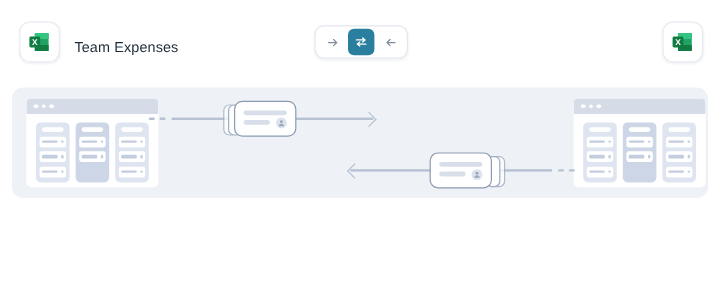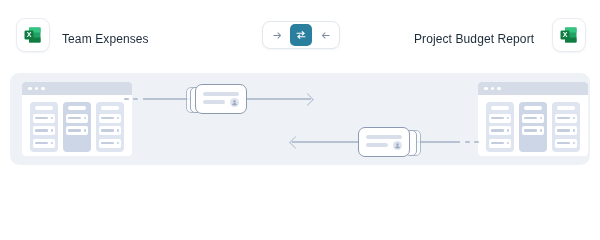--- a/index.html
+++ b/index.html
@@ -270,21 +270,20 @@
           <path d="M2 4.3h7M7.2 2.6 9.2 4.3 7.2 6M10 7.7H3M4.8 6l-2 1.7L4.8 9.4" fill="none" stroke="currentColor" stroke-width="1.1" stroke-linecap="round" stroke-linejoin="round"></path>
         </svg>
       </div>
       <div class="seg-btn">
         <svg width="11" height="11" viewBox="0 0 12 12">
           <path d="M10 6H3M5.5 3.2 2.6 6l2.9 2.8" fill="none" stroke="currentColor" stroke-width="1.1" stroke-linecap="round" stroke-linejoin="round"></path>
         </svg>
       </div>
     </div>
 
-    <div class="title right">Project Budget Report</div>
 
     <div class="app-icon-tile right">
       <svg width="20" height="20" viewBox="0 0 20 20">
         <rect x="6" y="2.5" width="11.5" height="15" rx="1" fill="#21a366"></rect>
         <rect x="6" y="2.5" width="11.5" height="5" fill="#33c481"></rect>
         <rect x="6" y="12.5" width="11.5" height="5" fill="#107c41"></rect>
         <rect x="1.5" y="5.5" width="9" height="9" rx="1.2" fill="#107c41"></rect>
         <text x="6" y="12.4" font-family="Liberation Sans, sans-serif" font-size="7" font-weight="bold" fill="#ffffff" text-anchor="middle">X</text>
       </svg>
     </div>

